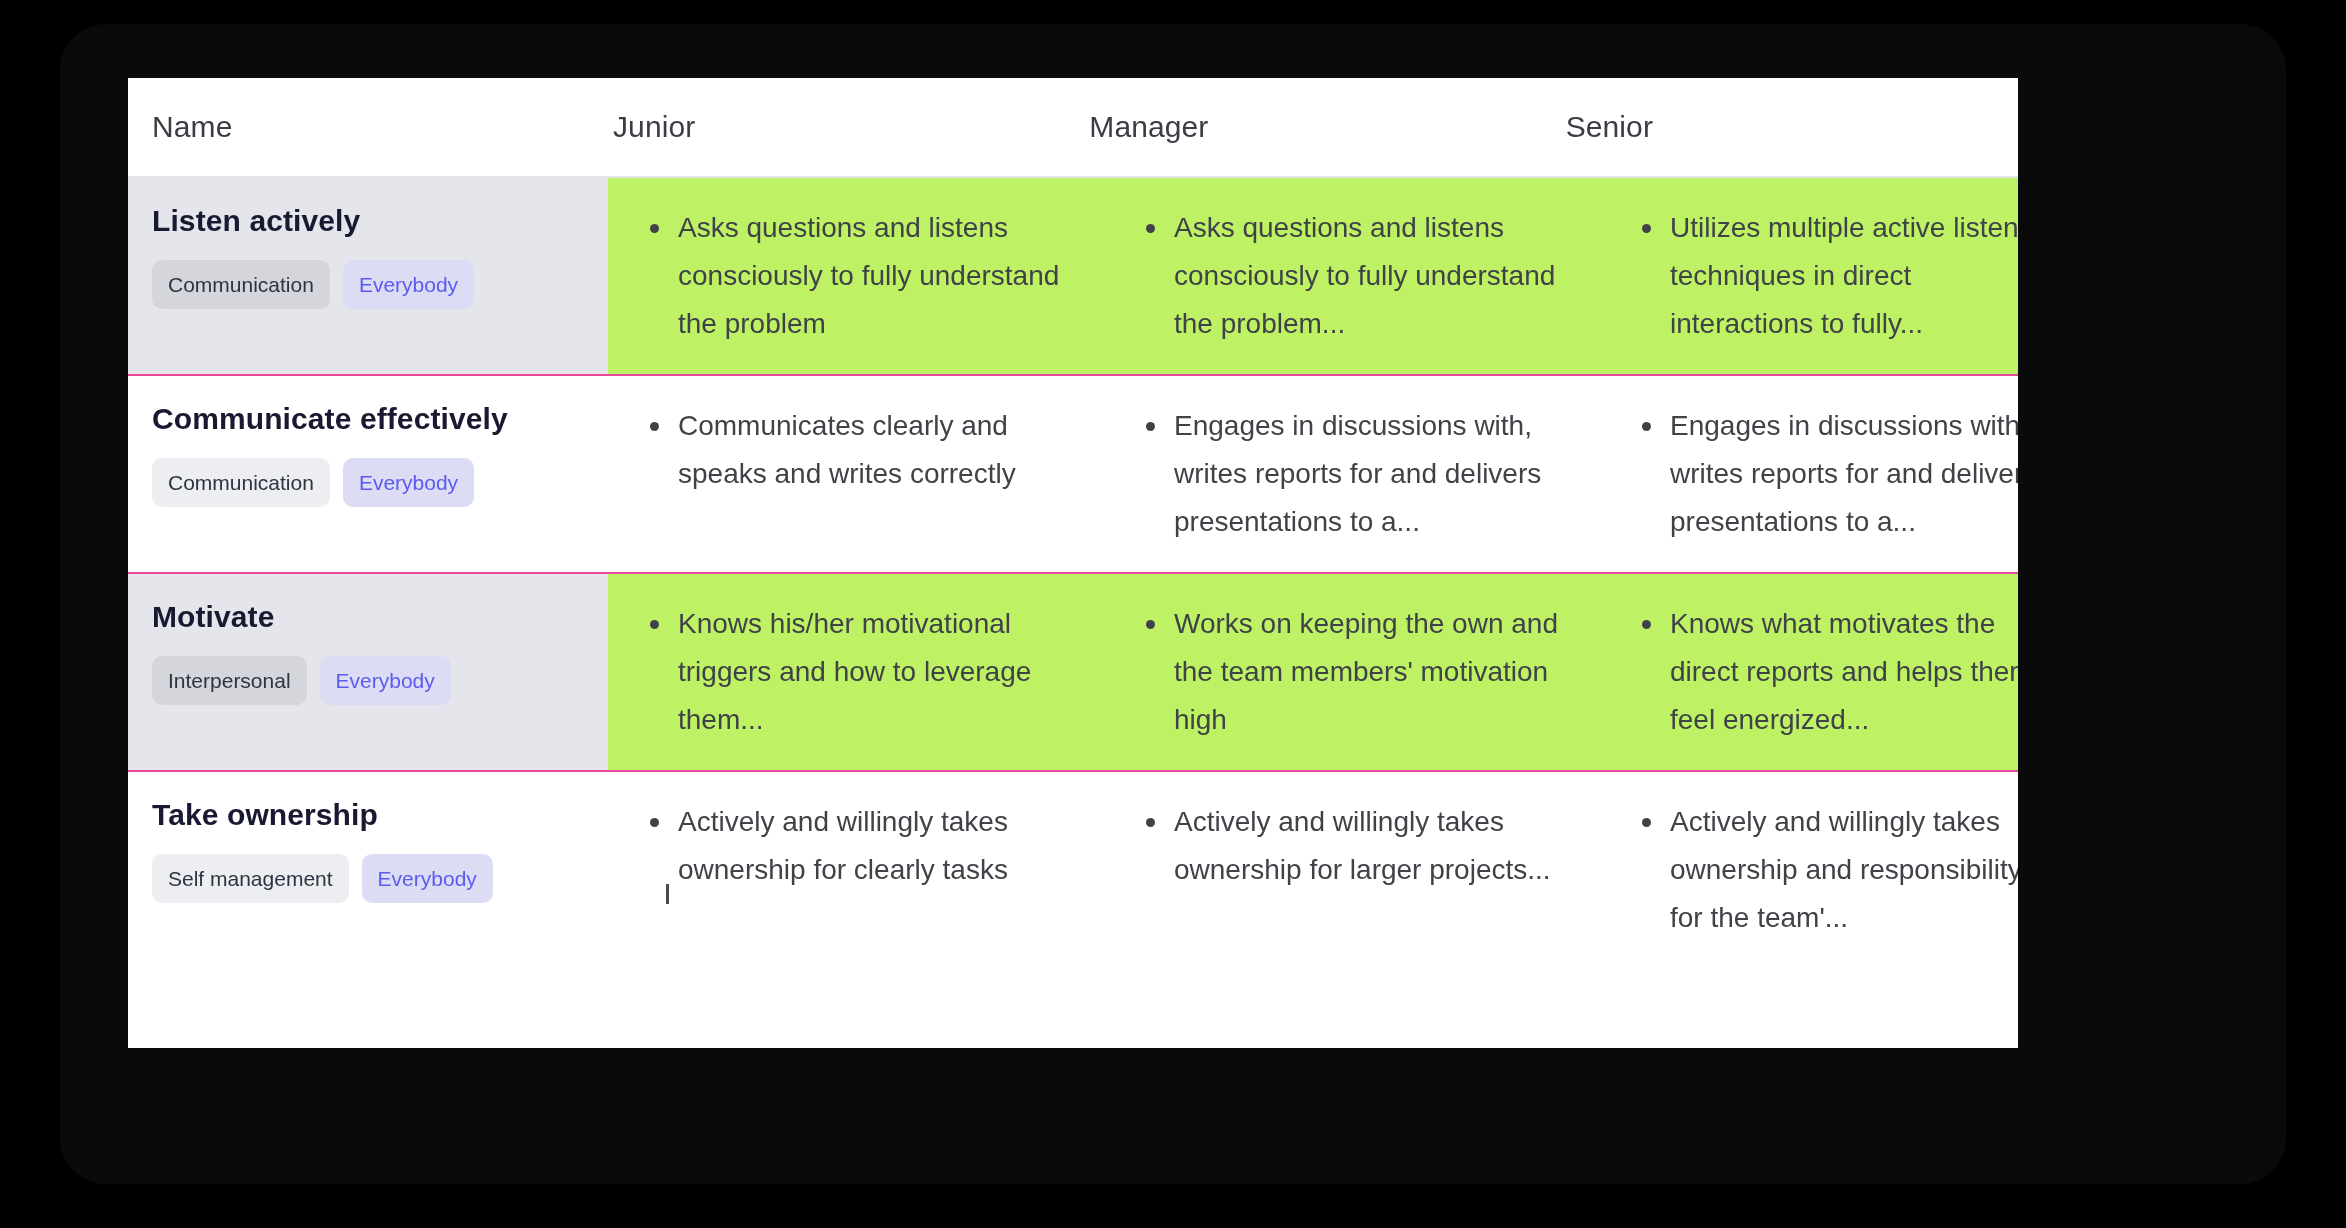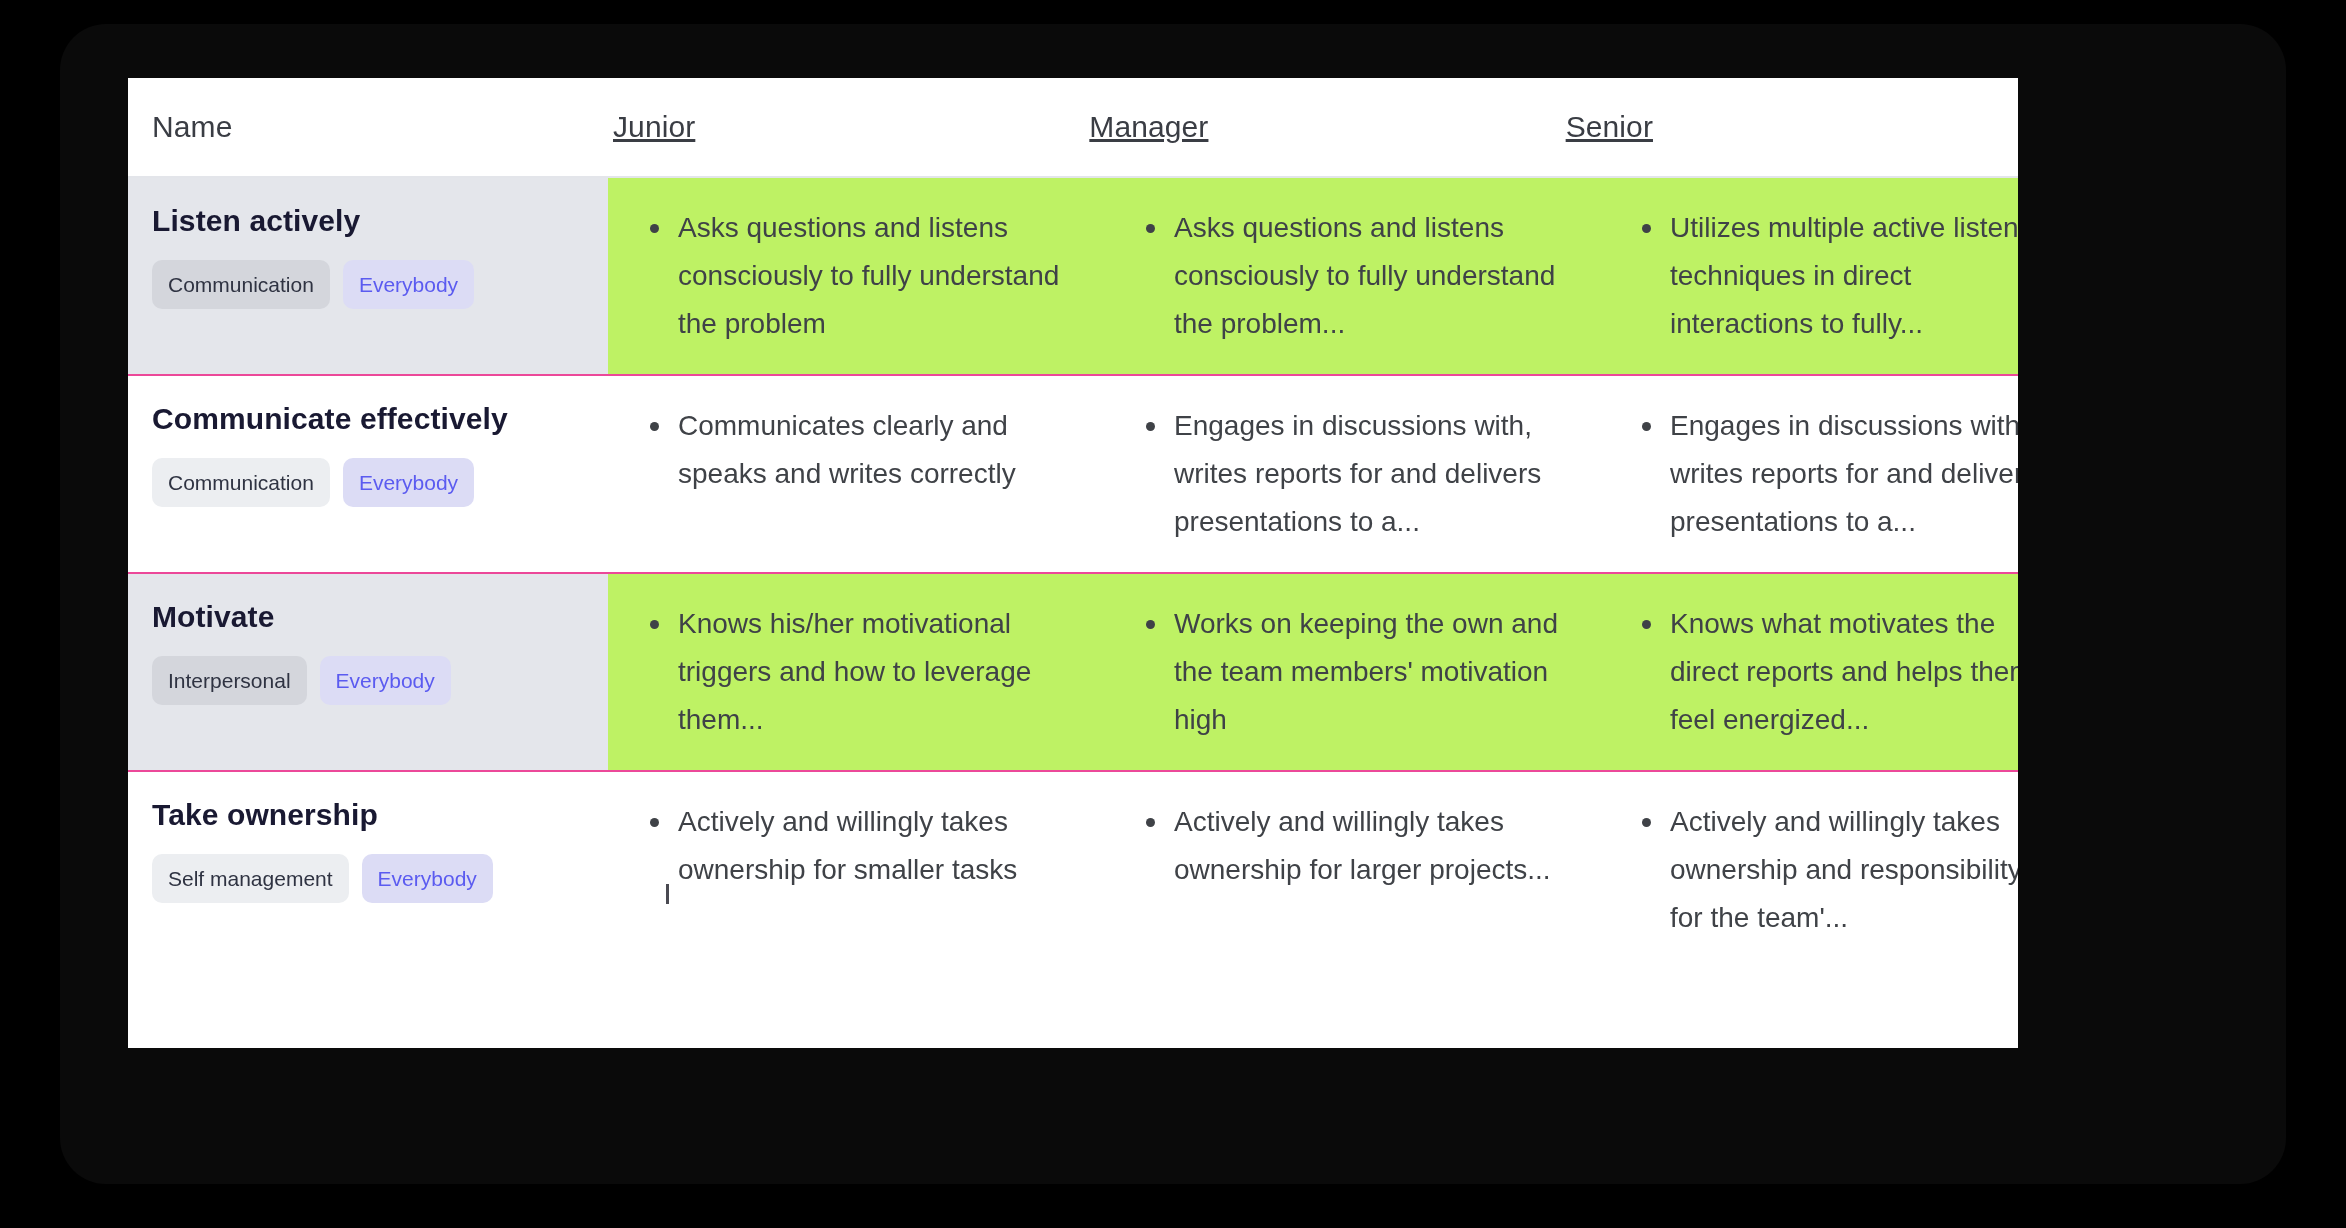--- a/index.html
+++ b/index.html
@@ -47,21 +47,21 @@
   }
 
   .th {
     font-size: 30px;
     font-weight: 400;
     color: #3a3d44;
     letter-spacing: 0.1px;
   }
 
   .col-name   { width: 480px; padding-left: 24px; }
-  .col-level  { width: 496px; padding-left: 24px; text-decoration: underline; }
+  .col-level  { width: 496px; padding-left: 24px; }
 
   
   .trow {
     display: flex;
     min-height: 186px;
     border-bottom: 2px solid #ec4899;
   }
   .trow:last-child { border-bottom: none; }
 
   
@@ -227,21 +227,21 @@
   <div class="trow plain">
     <div class="cell-name">
       <div class="comp-title">Take ownership</div>
       <div class="tag-row">
         <span class="tag tag-category">Self management</span>
         <span class="tag tag-audience">Everybody</span>
       </div>
     </div>
     <div class="cell-level">
       <ul class="bullet-list">
-        <li class="bullet-item">Actively and willingly takes ownership for smaller tasks</li>
+        <li class="bullet-item">Actively and willingly takes ownership for clearly tasks</li>
       </ul>
     </div>
     <div class="cell-level">
       <ul class="bullet-list">
         <li class="bullet-item">Actively and willingly takes ownership for larger projects...</li>
       </ul>
     </div>
     <div class="cell-level">
       <ul class="bullet-list">
         <li class="bullet-item">Actively and willingly takes ownership and responsibility for the team'...</li>

